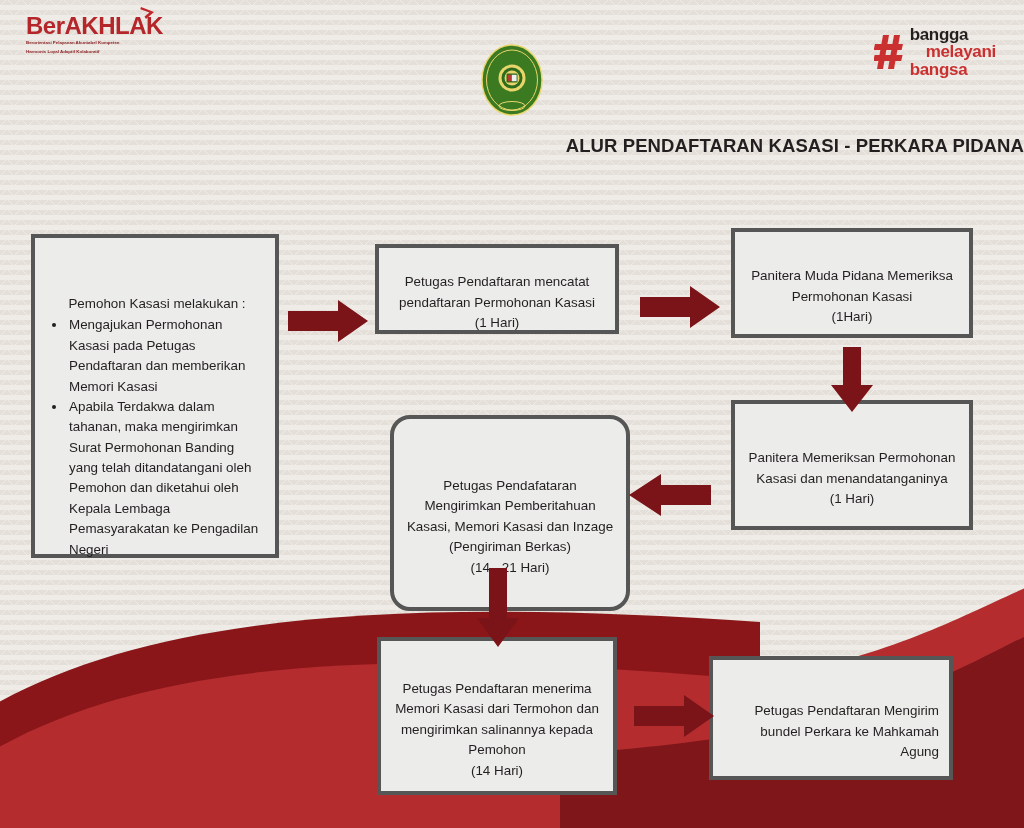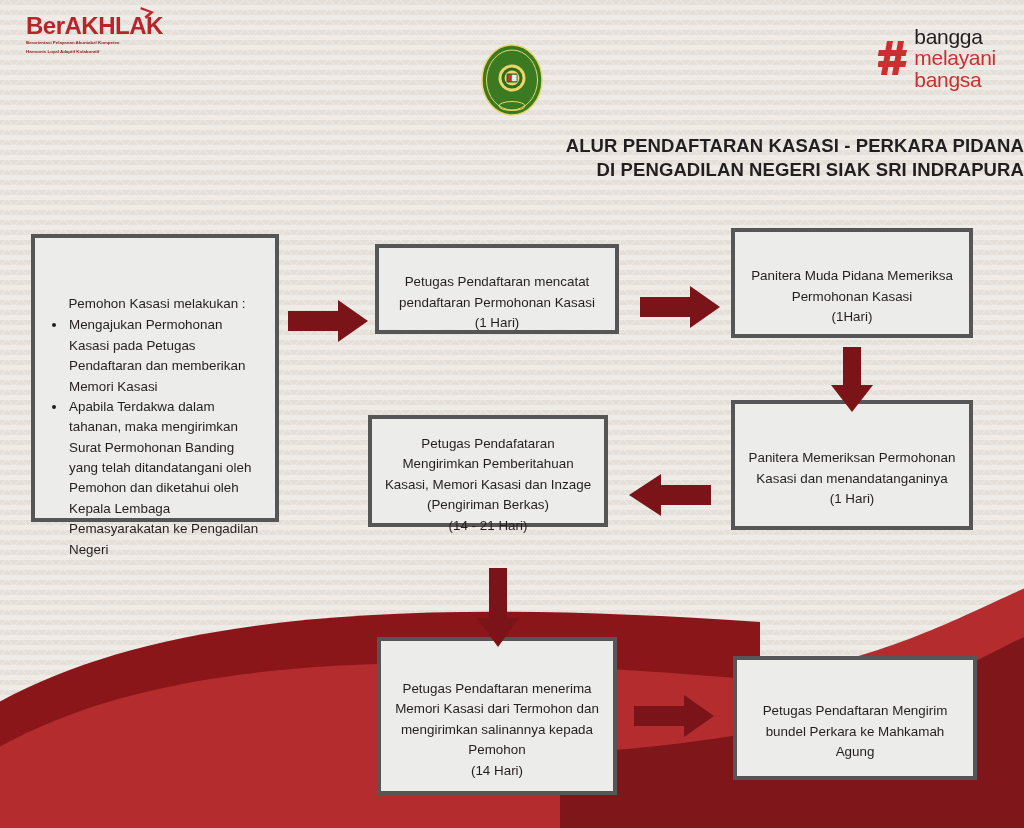--- a/index.html
+++ b/index.html
@@ -70,26 +70,26 @@
     display: flex;
     align-items: center;
     gap: 6px;
   }
   .logo-bangga .hashmark {
     width: 30px;
     height: 34px;
   }
   .logo-bangga .bg-lines {
     line-height: 1.02;
-    font-weight: normal;
-    font-size: 21px;
+    font-weight: bold;
+    font-size: 17px;
     letter-spacing: -0.3px;
   }
   .logo-bangga .l1 { color: #241f1f; }
-  .logo-bangga .l2 { color: #c9302f; }
+  .logo-bangga .l2 { color: #c9302f; margin-left: 16px; }
   .logo-bangga .l3 { color: #c9302f; }
 
   .emblem {
     position: absolute;
     left: 481px;
     top: 44px;
     width: 62px;
     height: 72px;
   }
 
@@ -207,24 +207,23 @@
     <g fill="#2f6b1f">
       <rect x="25.5" y="29.5" width="11" height="9" rx="1.2"></rect>
     </g>
     <rect x="26.8" y="30.8" width="3.6" height="6.4" fill="#b63b2f"></rect>
     <rect x="30.8" y="30.8" width="4.8" height="6.4" fill="#efefef"></rect>
     <ellipse cx="31" cy="62" rx="13" ry="4.5" fill="none" stroke="#e8d66a" stroke-width="1"></ellipse>
   </svg>
 
   <div class="poster-title">
     <div>ALUR PENDAFTARAN KASASI - PERKARA PIDANA</div>
-    <div>DI PENGADILAN NEGERI SIAK SRI INDRAPURA</div>
-  </div>
-
-  <div class="node bulleted" style="left:31px; top:234px; width:248px; height:288px;">
+  </div>
+
+  <div class="node bulleted" style="left:31px; top:234px; width:248px; height:324px;">
     <div class="inner">
       <span class="lead">Pemohon Kasasi melakukan :</span>
       <ul>
         <li>Mengajukan Permohonan Kasasi pada Petugas Pendaftaran dan memberikan Memori Kasasi</li>
         <li>Apabila Terdakwa dalam tahanan, maka mengirimkan Surat Permohonan Banding yang telah ditandatangani oleh Pemohon dan diketahui oleh Kepala Lembaga Pemasyarakatan ke Pengadilan Negeri</li>
       </ul>
     </div>
   </div>
 
   <div class="node" style="left:375px; top:244px; width:244px; height:90px;">
@@ -235,31 +234,31 @@
   <div class="node" style="left:731px; top:228px; width:242px; height:110px;">
     <div class="inner" style="white-space:pre-line;">Panitera Muda Pidana Memeriksa Permohonan Kasasi
 (1Hari)</div>
   </div>
 
   <div class="node" style="left:731px; top:400px; width:242px; height:130px;">
     <div class="inner" style="white-space:pre-line;">Panitera Memeriksan Permohonan Kasasi dan menandatanganinya
 (1 Hari)</div>
   </div>
 
-  <div class="node" style="left:368px; top:415px; width:240px; height:112px;">
+  <div class="node" style="left:390px; top:415px; width:240px; height:196px;border-radius:20px;">
     <div class="inner" style="white-space:pre-line;">Petugas Pendafataran Mengirimkan Pemberitahuan Kasasi, Memori Kasasi  dan Inzage (Pengiriman Berkas)
 (14 - 21 Hari)</div>
   </div>
 
   <div class="node" style="left:377px; top:637px; width:240px; height:158px;">
     <div class="inner" style="white-space:pre-line;">Petugas Pendaftaran menerima Memori Kasasi dari Termohon dan mengirimkan salinannya kepada Pemohon
 (14 Hari)</div>
   </div>
 
-  <div class="node" style="left:733px; top:656px; width:244px; height:124px;">
+  <div class="node" style="left:709px; top:656px; width:244px; height:124px;text-align:right;">
     <div class="inner" style="white-space:pre-line;">Petugas Pendaftaran Mengirim bundel Perkara ke Mahkamah Agung</div>
   </div>
 
   <div class="arrow" style="left:288px; top:299px; width:80px; height:44px;">
     <svg width="80" height="44" viewBox="0 0 80 44" xmlns="http://www.w3.org/2000/svg">
       <path d="M0,12 L50,12 L50,1 L80,22 L50,43 L50,32 L0,32 Z" fill="#7b1418"></path>
     </svg>
   </div>
 
   <div class="arrow" style="left:640px; top:285px; width:80px; height:44px;">

